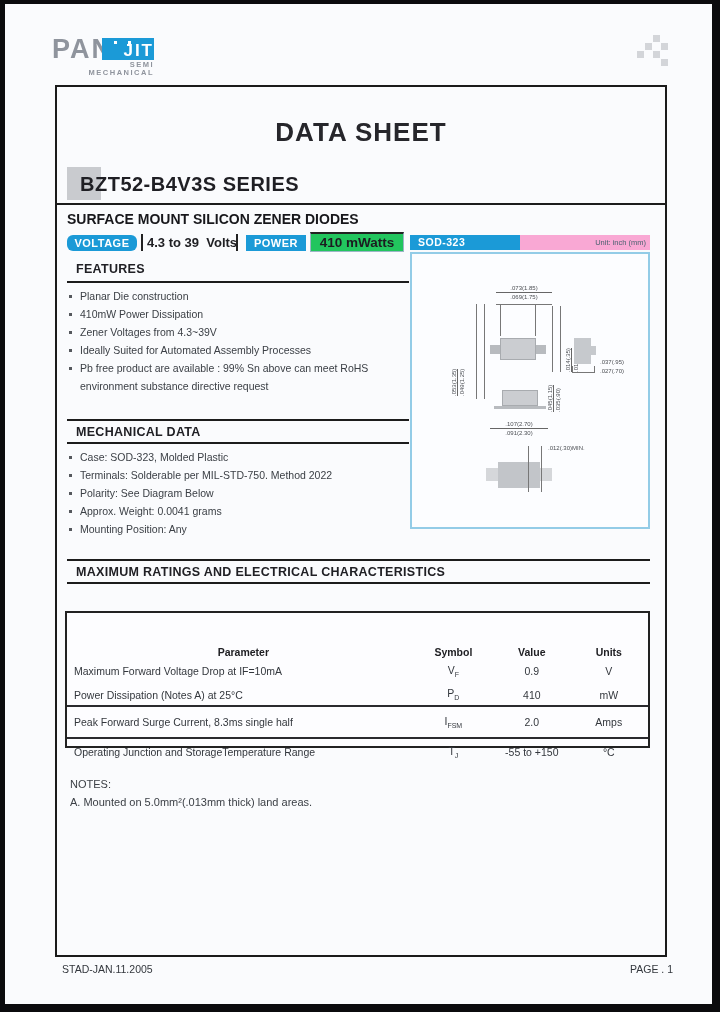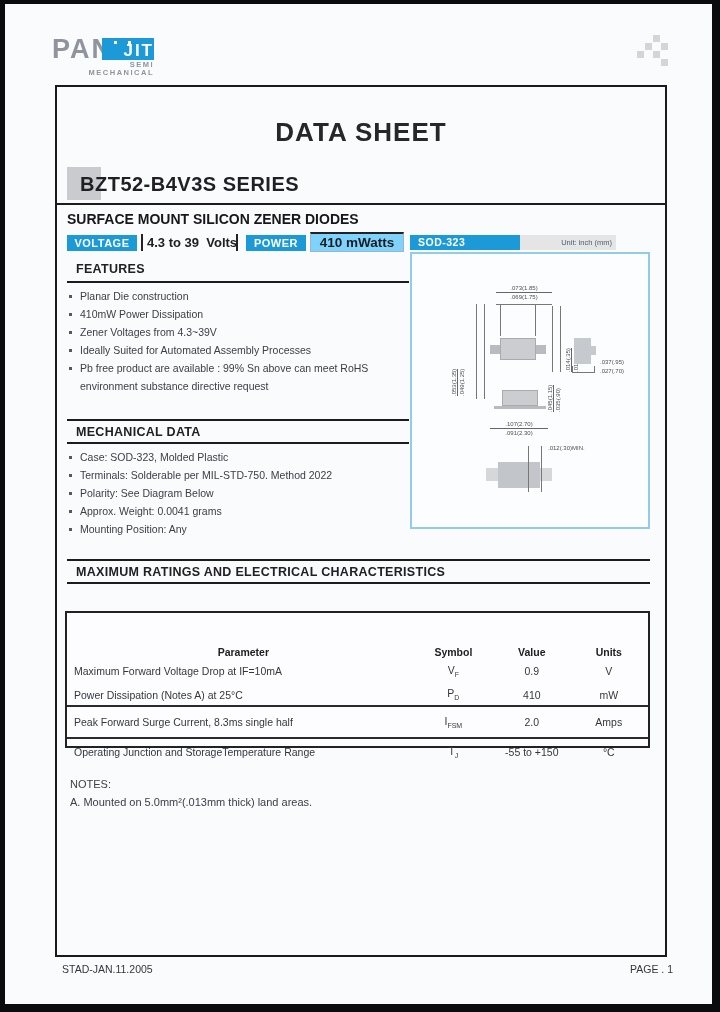--- a/index.html
+++ b/index.html
@@ -19,22 +19,22 @@
   .doc-title{left:55px;top:117px;width:612px;text-align:center;font-size:26px;font-weight:bold;color:#26262b;letter-spacing:1px;}
   .series-sq{left:67px;top:167px;width:34px;height:33px;background:#c9cbcf;}
   .series-title{left:80px;top:173px;font-size:20px;font-weight:bold;color:#1f1f24;letter-spacing:.5px;}
   .hr{background:#1c1c1c;height:2px;}
   .subtitle{left:67px;top:211px;font-size:14px;font-weight:bold;color:#17171b;}
   
   .badge{background:#1b9ad7;color:#fff;font-weight:bold;font-size:11px;text-align:center;line-height:16px;height:16px;letter-spacing:.5px;}
   .vline{width:2px;height:17px;background:#222;}
   .spec-val{font-size:13px;font-weight:bold;color:#202024;white-space:pre;}
   .power-box{left:310px;top:232px;width:94px;height:20px;border:1px solid #9bb6c6;border-top:2px solid #222;
-             background:#7dd3fc;text-align:center;line-height:17px;font-size:13.5px;font-weight:bold;color:#1c1c20;}
-  .pkg-bar{left:410px;top:235px;width:206px;height:15px;background:#e5e5e5;}
+             background:#22c55e;text-align:center;line-height:17px;font-size:13.5px;font-weight:bold;color:#1c1c20;}
+  .pkg-bar{left:410px;top:235px;width:240px;height:15px;background:#f9a8d4;}
   .pkg-name{position:absolute;left:0;top:0;width:110px;height:15px;background:#1b9ad7;color:#fff;
             font-size:10.5px;font-weight:bold;line-height:15px;padding-left:8px;letter-spacing:.5px;}
   .unit-note{position:absolute;right:4px;top:0;font-size:7.5px;color:#4a6070;line-height:15px;}
   
   .diagram{left:410px;top:252px;width:240px;height:277px;border:2px solid #93cce7;background:#fcfdff;}
   .gray1{background:#cbcdd1;border:1px solid #a8abaf;}
   .gray2{background:#b8bbbf;}
   .gray3{background:#d5d7da;}
   .dline{position:absolute;background:#777;}
   .dlab{position:absolute;font-size:6px;color:#4c4f54;line-height:8px;white-space:nowrap;}
@@ -90,21 +90,21 @@
   </div>
 
   <div class="abs frame"></div>
 
   <div class="abs doc-title">DATA SHEET</div>
   <div class="abs series-sq"></div>
   <div class="abs series-title">BZT52-B4V3S SERIES</div>
   <div class="abs hr" style="left:55px;top:203px;width:612px;"></div>
   <div class="abs subtitle">SURFACE MOUNT SILICON ZENER DIODES</div>
 
-  <div class="abs badge" style="left:67px;top:235px;width:70px;">VOLTAGE</div>
+  <div class="abs badge" style="left:67px;top:235px;width:70px;border-radius:6px;">VOLTAGE</div>
   <div class="abs vline" style="left:141px;top:234px;"></div>
   <div class="abs spec-val" style="left:147px;top:235px;">4.3 to 39  Volts</div>
   <div class="abs vline" style="left:236px;top:234px;"></div>
   <div class="abs badge" style="left:246px;top:235px;width:60px;">POWER</div>
   <div class="abs power-box">410 mWatts</div>
 
   <div class="abs pkg-bar">
     <div class="pkg-name">SOD-323</div>
     <div class="unit-note">Unit: inch (mm)</div>
   </div>

